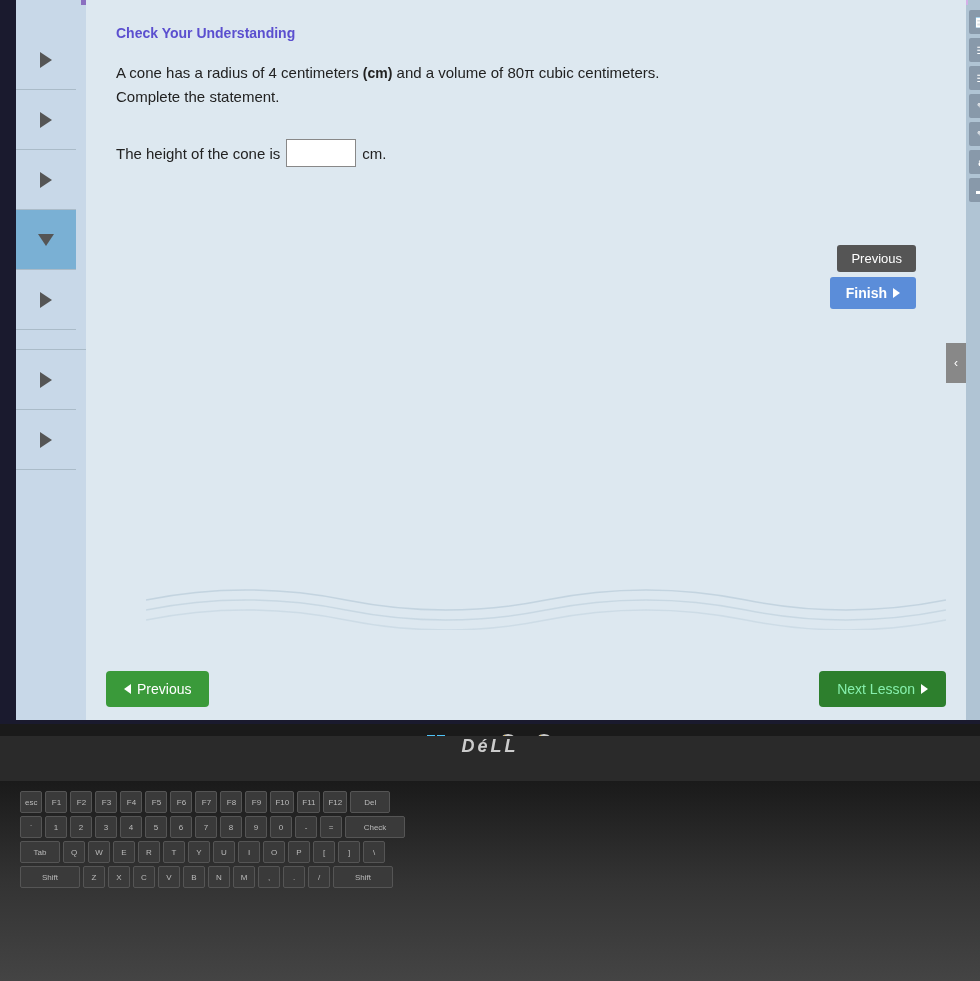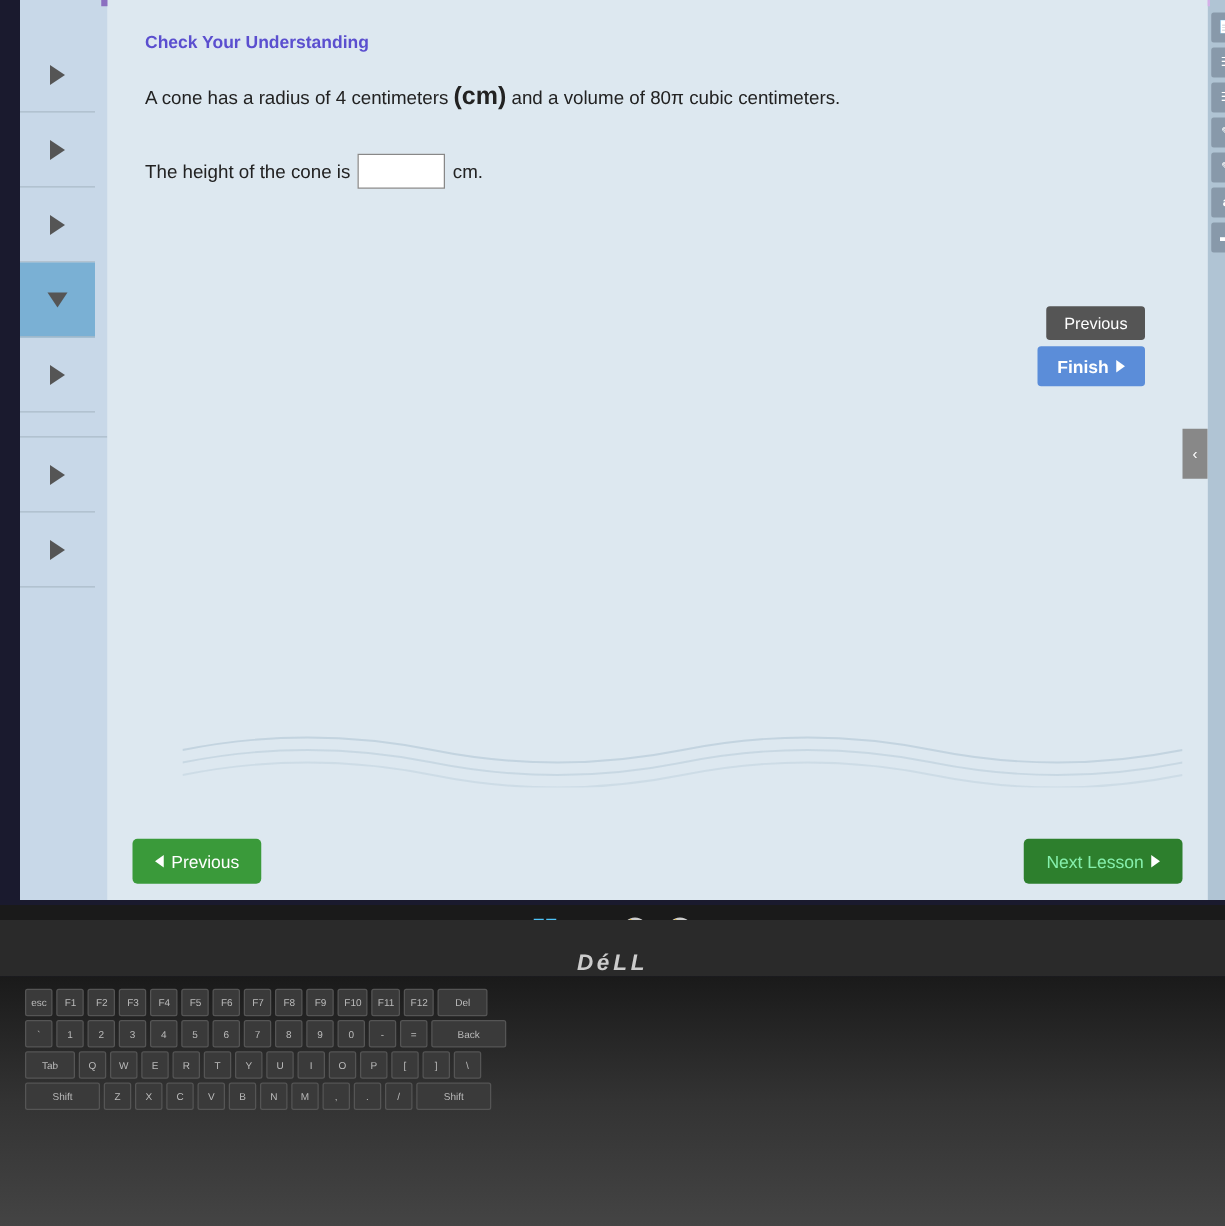--- a/index.html
+++ b/index.html
@@ -90,21 +90,21 @@
     }
 
     .question-text {
       color: #222;
       font-size: 15px;
       line-height: 1.6;
       margin-bottom: 30px;
     }
 
     .question-text .cm-label {
-      font-size: 20px;
+      font-size: 14px;
       font-weight: bold;
     }
 
     .fill-in-line {
       color: #222;
       font-size: 15px;
       display: flex;
       align-items: center;
       gap: 6px;
       margin-bottom: 20px;
@@ -291,21 +291,21 @@
 
     
     .monitor-bezel-bottom {
       position: absolute;
       bottom: 200px;
       left: 0;
       right: 0;
       height: 45px;
       background: #2a2a2a;
       display: flex;
-      align-items: flex-end;
+      align-items: flex-start;
       justify-content: center;
     }
 
     .dell-logo {
       color: #ccc;
       font-size: 18px;
       font-weight: bold;
       letter-spacing: 3px;
       font-style: italic;
     }
@@ -402,20 +402,21 @@
   <div class="main-content">
     <div style="height:5px;"></div>
     <div class="content-panel">
 
       <div class="section-title">Check Your Understanding</div>
 
       <div class="question-text">
         <p>
           A cone has a radius of 4 centimeters <span class="cm-label">(cm)</span> and a volume of 80π cubic centimeters.
         </p>
+        <p>Complete the statement.</p>
       </div>
 
       <div class="fill-in-line">
         <span>The height of the cone is</span>
         <div class="fill-in-box">
           <input type="text" style="width: 100%; height: 100%; border: none; background: transparent; padding: 2px 4px; font-size: 14px;">
         </div>
         <span>cm.</span>
       </div>
 
@@ -534,21 +535,21 @@
       <div class="key">3</div>
       <div class="key">4</div>
       <div class="key">5</div>
       <div class="key">6</div>
       <div class="key">7</div>
       <div class="key">8</div>
       <div class="key">9</div>
       <div class="key">0</div>
       <div class="key">-</div>
       <div class="key">=</div>
-      <div class="key wider">Back</div>
+      <div class="key wider">Check</div>
     </div>
 
     <div class="key-row">
       <div class="key wide">Tab</div>
       <div class="key">Q</div>
       <div class="key">W</div>
       <div class="key">E</div>
       <div class="key">R</div>
       <div class="key">T</div>
       <div class="key">Y</div>

